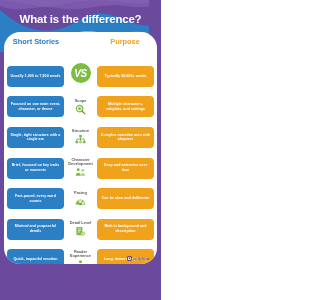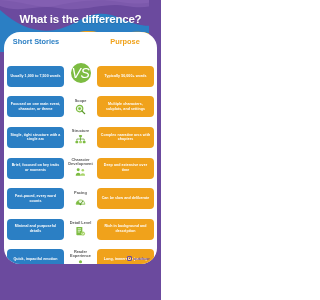--- a/index.html
+++ b/index.html
@@ -65,22 +65,22 @@
     position:absolute;
     top:29px; left:50%;
     transform:translateX(-50%);
     width:24px; height:24px;
     border-radius:50%;
     background:#7dbc42;
     border:2.2px solid #ffffff;
     z-index:10;
     display:flex; align-items:center; justify-content:center;
     color:#ffffff;
-    font-size:14px;
-    font-weight:normal;
+    font-size:10px;
+    font-weight:bold;
     font-style:italic;
     letter-spacing:-0.4px;
   }
 
   
   .rows {
     position:absolute;
     top:19px; left:0;
     width:153px;
     padding:0 3px;

